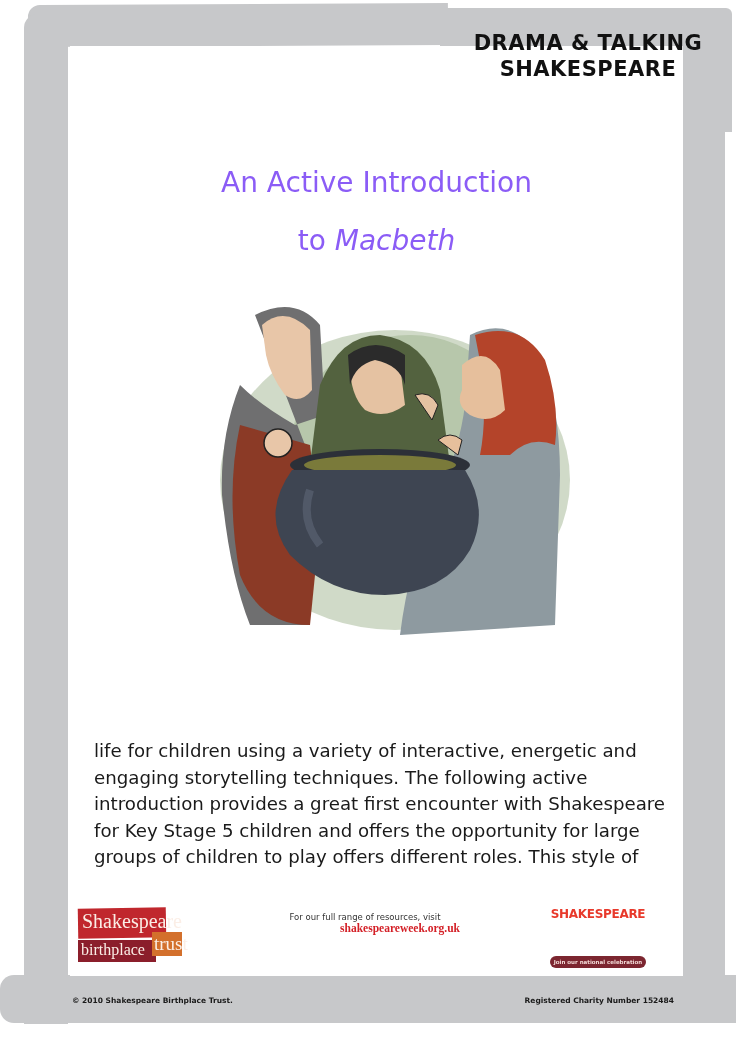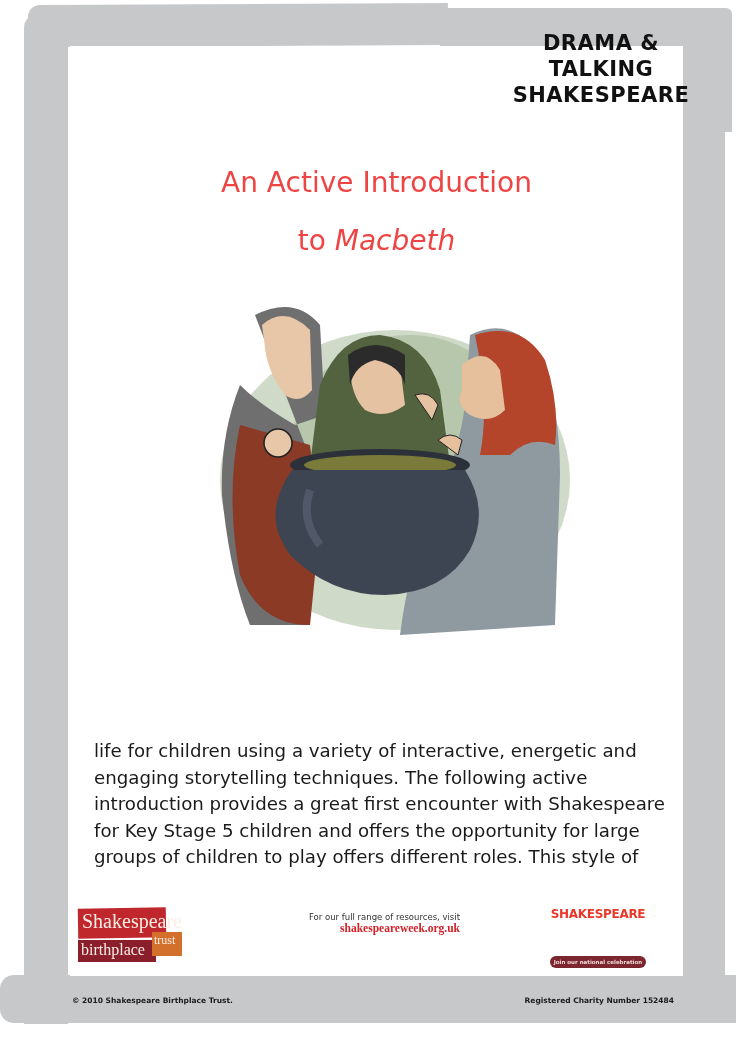--- a/index.html
+++ b/index.html
@@ -16,27 +16,27 @@
     #label-block {
       position: absolute; left: 440px; top: 8px; width: 292px; height: 124px;
       background: #c7c8ca; border-radius: 0 6px 0 0;
     }
     #label-text {
       position: absolute; left: 468px; top: 30px; width: 240px;
       font-family: "DejaVu Sans", sans-serif; font-weight: bold;
       font-size: 21px; line-height: 26px; color: #111;
       text-align: center; letter-spacing: 0.5px;
     }
-    #label-text span { display: block; margin-left: 26px; }
+    #label-text span { display: block; }
 
     #page { position: absolute; left: 70px; top: 46px; width: 613px; height: 930px; background: #fff; }
 
     .title-line {
       position: absolute; left: 70px; width: 613px; text-align: center;
-      font-family: "DejaVu Sans", sans-serif; font-size: 28px; color: #ef4444;
+      font-family: "DejaVu Sans", sans-serif; font-size: 28px; color: #8b5cf6;
       font-weight: normal;
     }
     #title-1 { top: 166px; }
     #title-2 { top: 224px; }
     #title-2 em { font-style: italic; }
 
     #illustration { position: absolute; left: 200px; top: 295px; width: 380px; height: 370px; }
 
     #body-text {
       position: absolute; left: 94px; top: 738px; width: 590px;
@@ -45,24 +45,24 @@
     }
     #body-text div { height: 26.6px; }
 
     #sbt-logo { position: absolute; left: 78px; top: 906px; width: 108px; height: 56px; }
     .sbt-red { position: absolute; left: 0; top: 2px; width: 88px; height: 30px; background: #c0272d; transform: rotate(-1deg); }
     .sbt-dark { position: absolute; left: 0; top: 34px; width: 78px; height: 22px; background: #8b1e2b; }
     .sbt-orange { position: absolute; left: 74px; top: 26px; width: 30px; height: 24px; background: #d3702c; }
     .sbt-txt { position: absolute; font-family: "Liberation Serif", serif; color: #fbeee6; }
     #sbt-shakespeare { left: 4px; top: 4px; font-size: 20px; }
     #sbt-birthplace { left: 3px; top: 35px; font-size: 16px; }
-    #sbt-trust { left: 76px; top: 27px; font-size: 12px; }
+    #sbt-trust { left: 76px; top: 27px; font-size: 19px; }
 
     #resources-note {
-      position: absolute; left: 270px; top: 912px; width: 190px; text-align: right;
+      position: absolute; left: 270px; top: 912px; width: 190px; text-align: center;
       font-family: "DejaVu Sans", sans-serif; font-size: 8.5px; color: #333;
     }
     #resources-link {
       position: absolute; left: 270px; top: 922px; width: 190px; text-align: right;
       font-family: Liberation Serif, serif; font-weight: bold; font-size: 11.5px; color: #d42027;
       text-decoration: none;
     }
 
     #sw-logo { position: absolute; left: 546px; top: 905px; width: 104px; height: 68px; }
     #sw-top { position: absolute; left: 0; top: 2px; width: 104px; text-align: center;

